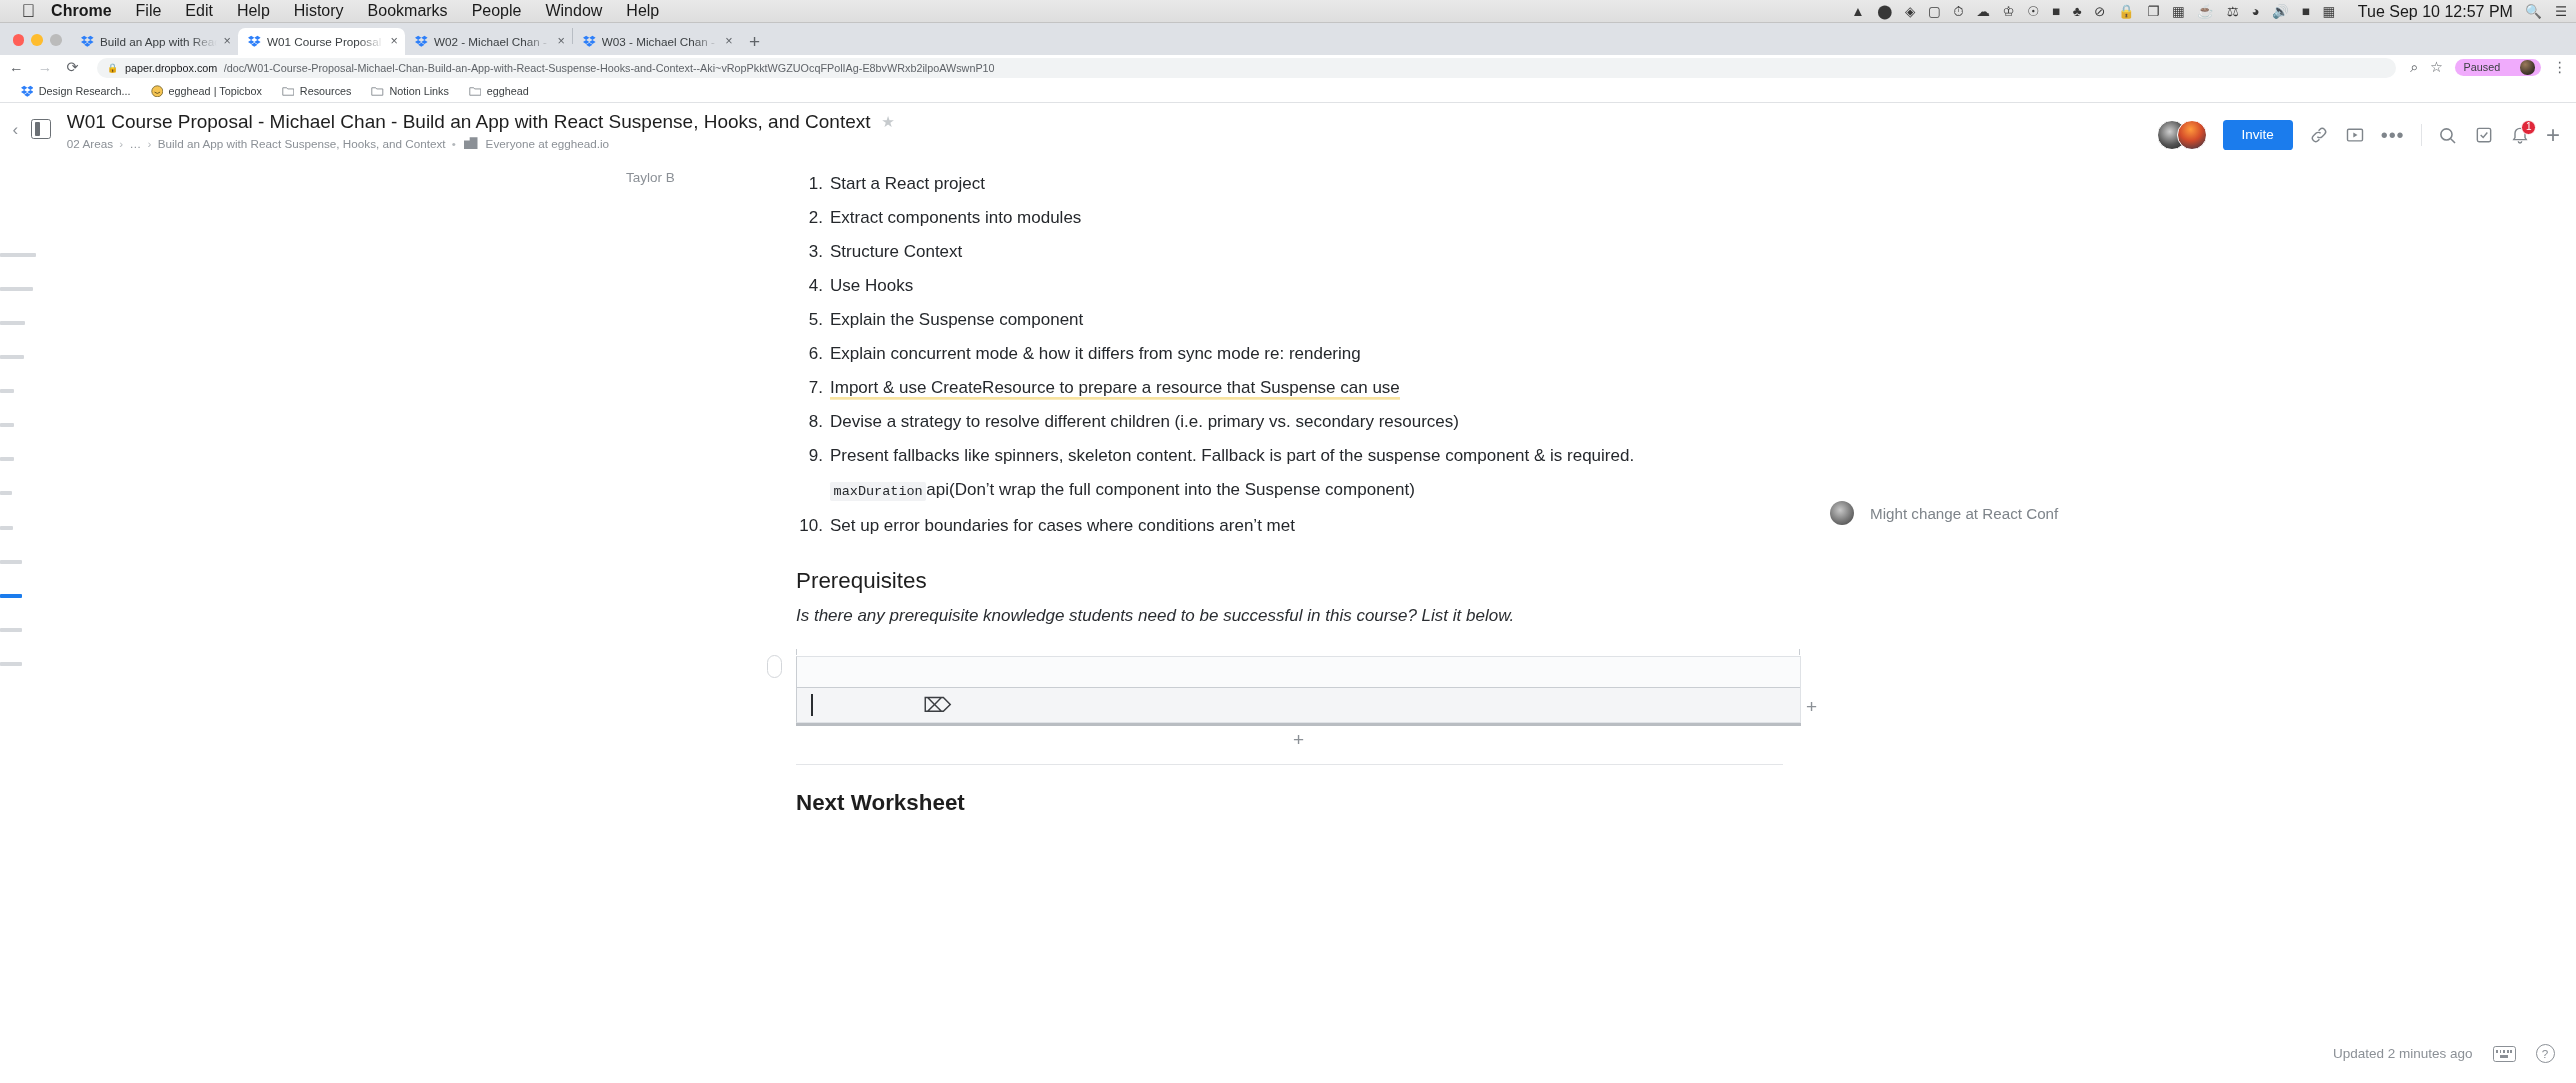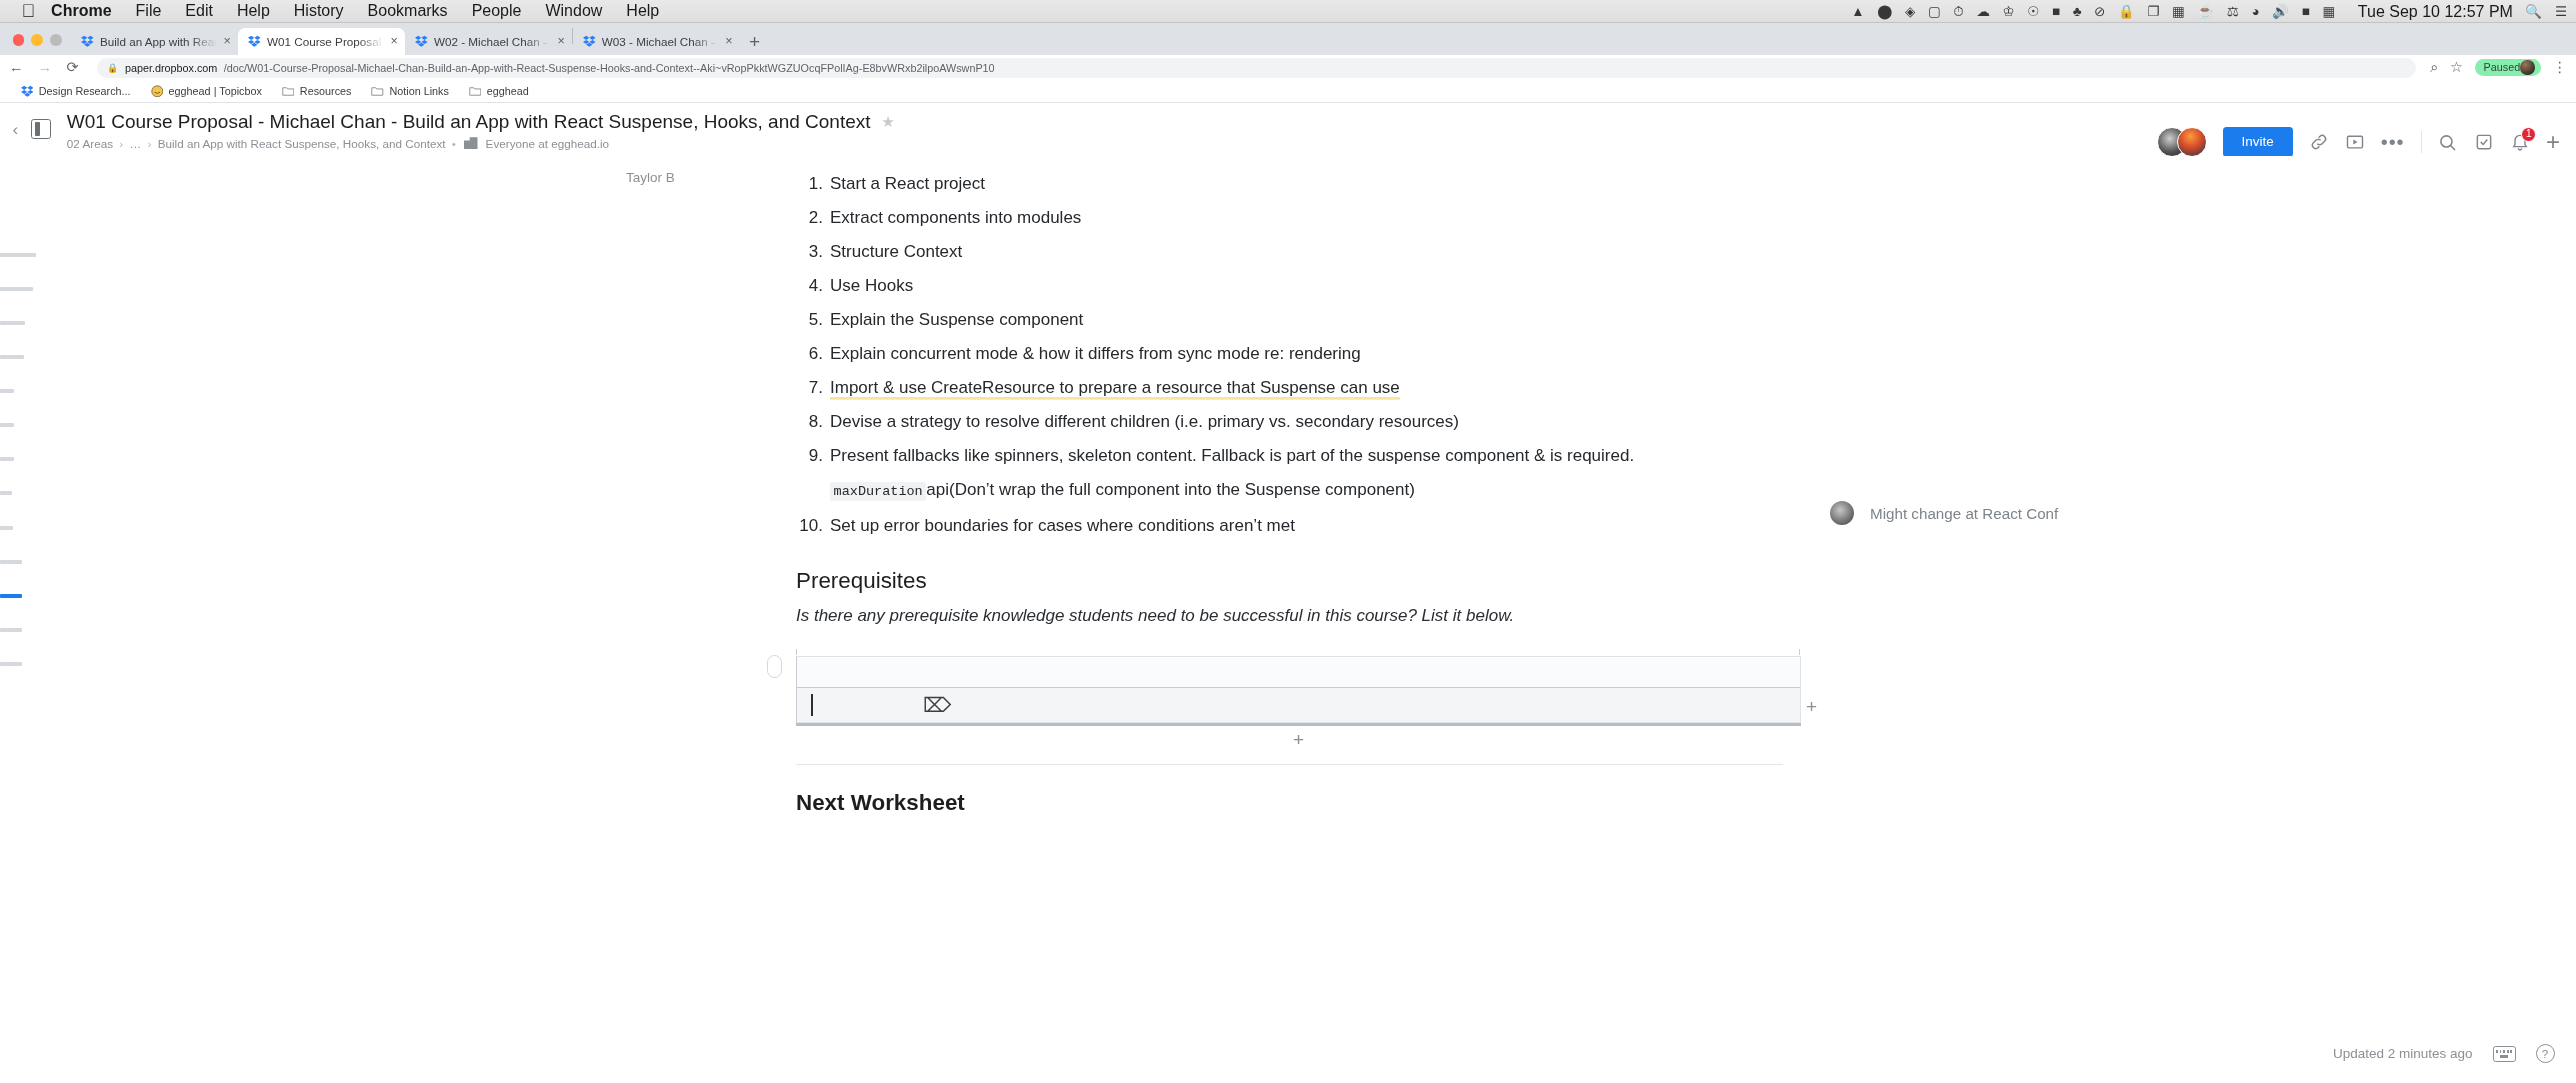--- a/index.html
+++ b/index.html
@@ -81,22 +81,22 @@
     display: flex; align-items: center;
     padding: 0 10.8px; gap: 6.3px;
     font-size: 10.8px; color: #5f6368;
     margin-left: 3.6px; overflow: hidden;
   }
   .urlbox .lock { font-size: 9px; color: #5f6368; }
   .urlbox .u-host { color: #202124; white-space: nowrap; }
   .urlbox .u-path { color: #5f6368; white-space: nowrap; overflow: hidden; }
   .omni-right { display: flex; align-items: center; gap: 11.7px; }
   .paused-pill {
-    display: flex; align-items: center; gap: 0;
-    background: #86efac; border-radius: 10px;
+    display: flex; align-items: center; gap: 20px;
+    background: #f0abfc; border-radius: 10px;
     padding: 1.8px 6.3px 1.8px 9px;
     font-size: 10.8px; color: #3c4043;
   }
   .paused-pill .pavatar {
     width: 14.4px; height: 14.4px; border-radius: 50%;
     background: radial-gradient(circle at 35% 30%, #9a7a5a, #3a3028 70%);
     display: block;
   }
 
   
@@ -131,21 +131,21 @@
   .ph-title { font-size: 19px; color: #1e1e1e; font-weight: 400; white-space: nowrap; }
   .ph-star { font-size: 15.2px; color: #c6cacd; line-height: 1; }
   .ph-crumb { display: flex; align-items: center; gap: 6.3px; font-size: 11.7px; color: #8b9096; }
   .ph-crumb .sep { color: #b3b7bb; }
   .ph-crumb .bldg {
     width: 13.5px; height: 11.7px; background: #8b9096; display:inline-block;
     position: relative; margin: 0 1.8px;
     clip-path: polygon(0 28%, 42% 28%, 42% 0, 100% 0, 100% 100%, 0 100%);
   }
   .ph-right {
-    position: absolute; right: 16px; top: 24px;
+    position: absolute; right: 16px; top: 17px;
     display: flex; align-items: center; gap: 16px;
   }
   .avstack { display: flex; align-items: center; }
   .avstack .av { width: 30px; height: 30px; border-radius: 50%; border: 1.8px solid #fff; display:block; }
   .avstack .av2 { margin-left: -10px; }
   .av-a { background: radial-gradient(circle at 42% 38%, #cfcfcf 0%, #555 55%, #1c1c1c 100%); }
   .av-b { background: radial-gradient(circle at 45% 30%, #ff9a3c 0%, #d34b2a 45%, #23324a 100%); }
   .invite-btn {
     background: #1b7ced; color: #fff; font-size: 13.5px;
     padding: 8px 19px; border-radius: 3.6px; border: none; line-height: 1;

